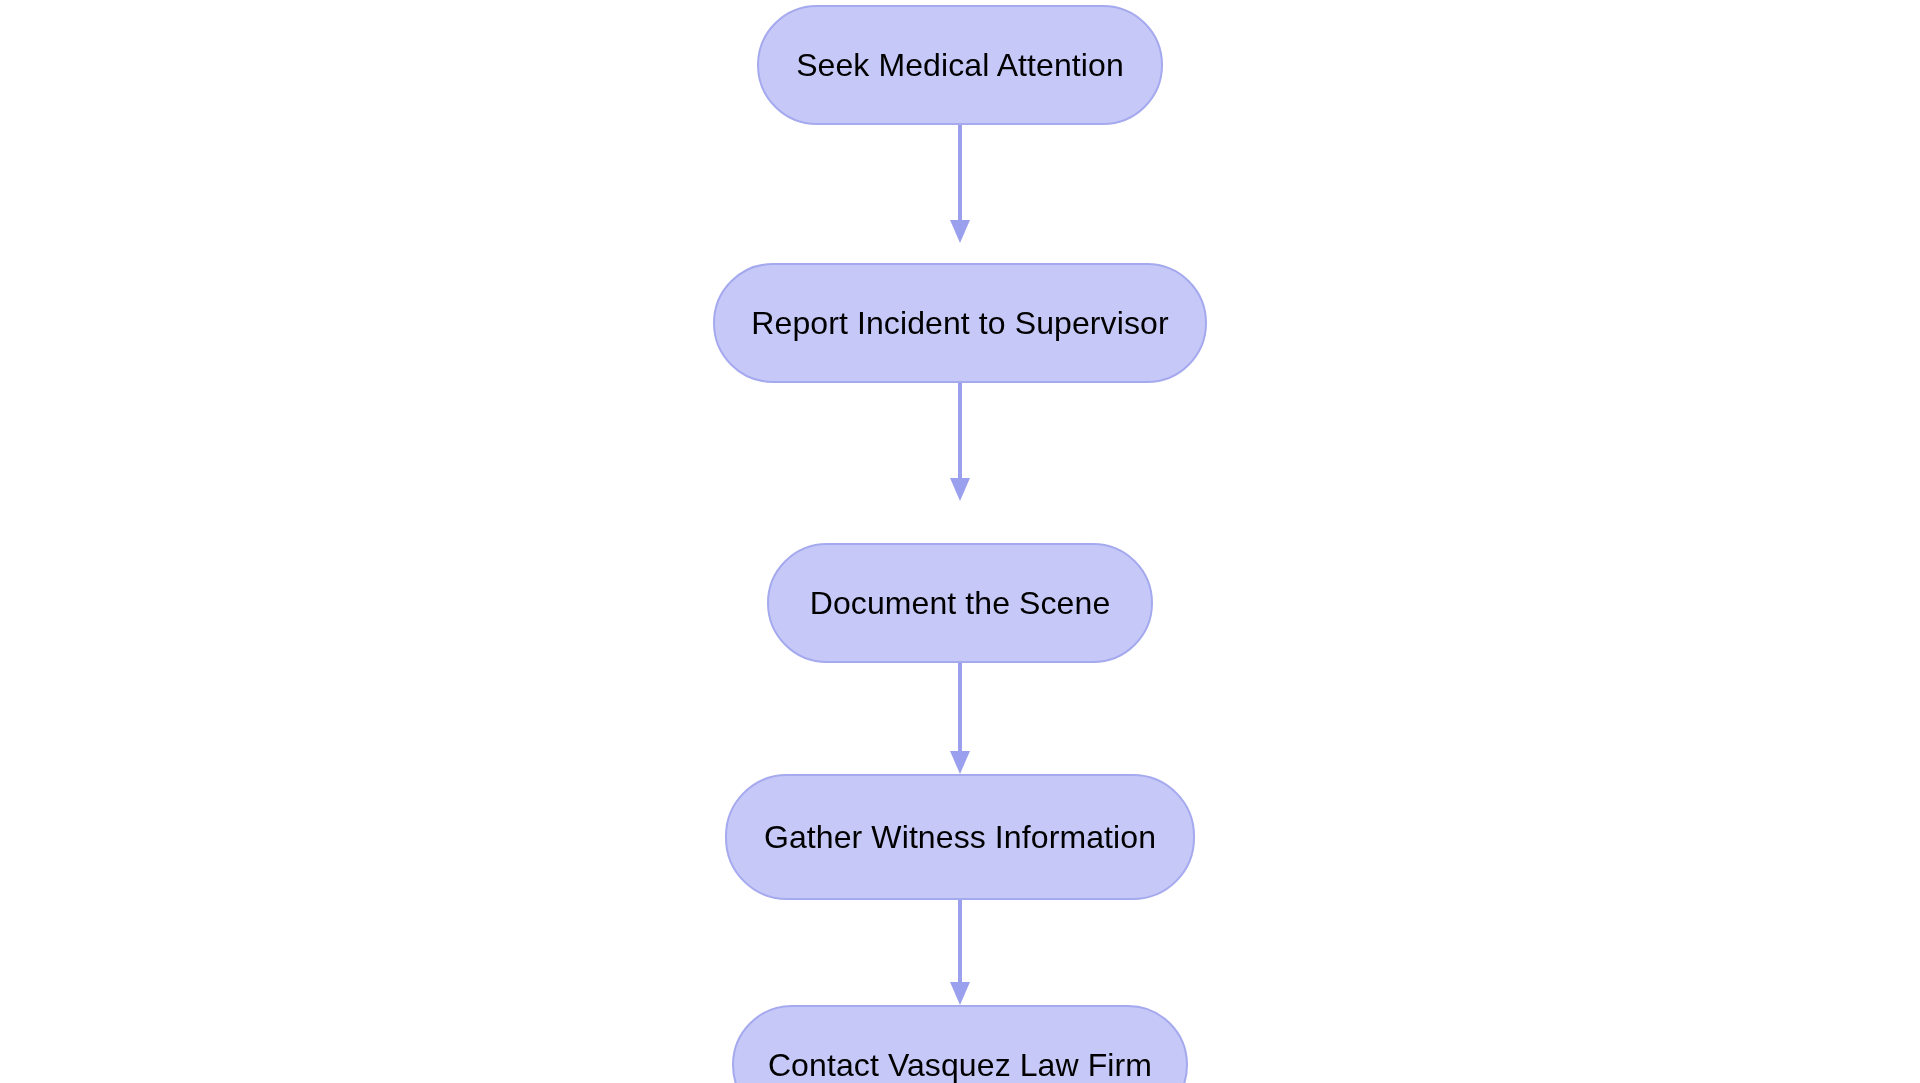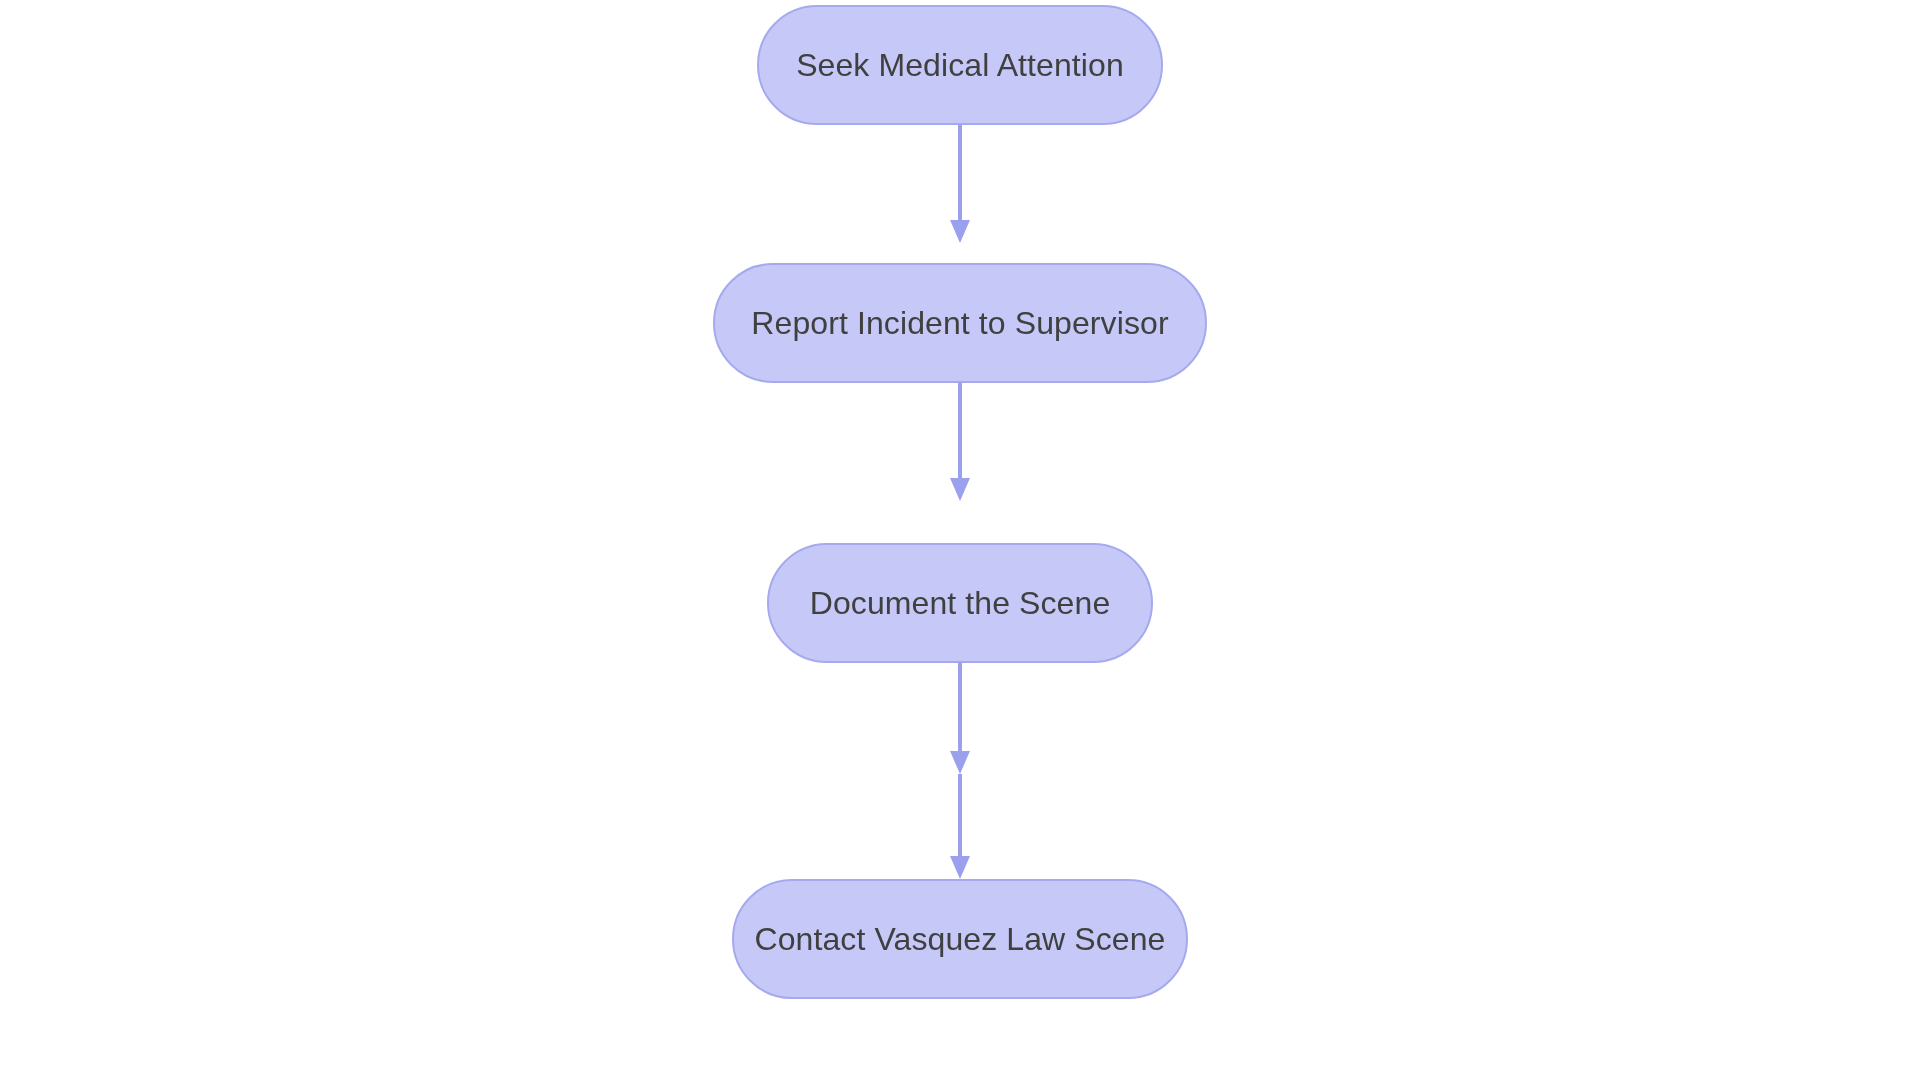--- a/index.html
+++ b/index.html
@@ -34,21 +34,21 @@
   }
 
   .node {
     box-sizing: border-box;
     display: flex;
     align-items: center;
     justify-content: center;
     background: #c6c9f8;
     border: 2px solid #a5a9ee;
     border-radius: 62px;
-    color: #404040;
+    color: #000000;
     font-size: 32px;
     font-weight: 400;
     line-height: 1;
     letter-spacing: 0.1px;
     white-space: nowrap;
     text-align: center;
     flex: 0 0 auto;
   }
 
   .connector {
@@ -90,26 +90,29 @@
       <span>Document the Scene</span>
     </div>
 
     <div class="connector" style="height:111px;">
       <svg width="28" height="111" viewBox="0 0 28 111" xmlns="http://www.w3.org/2000/svg">
         <line x1="14" y1="0" x2="14" y2="89" stroke="#9aa0ee" stroke-width="4"></line>
         <polygon points="4,88 24,88 14,111" fill="#9aa0ee"></polygon>
       </svg>
     </div>
 
+    <div class="node" style="width:470px;height:126px;">
+      <span>Gather Witness Information</span>
+    </div>
 
     <div class="connector" style="height:105px;">
       <svg width="28" height="105" viewBox="0 0 28 105" xmlns="http://www.w3.org/2000/svg">
         <line x1="14" y1="0" x2="14" y2="83" stroke="#9aa0ee" stroke-width="4"></line>
         <polygon points="4,82 24,82 14,105" fill="#9aa0ee"></polygon>
       </svg>
     </div>
 
     <div class="node" style="width:456px;height:120px;">
-      <span>Contact Vasquez Law Scene</span>
+      <span>Contact Vasquez Law Firm</span>
     </div>
 
   </div>
 </div>
 
 </body></html>

